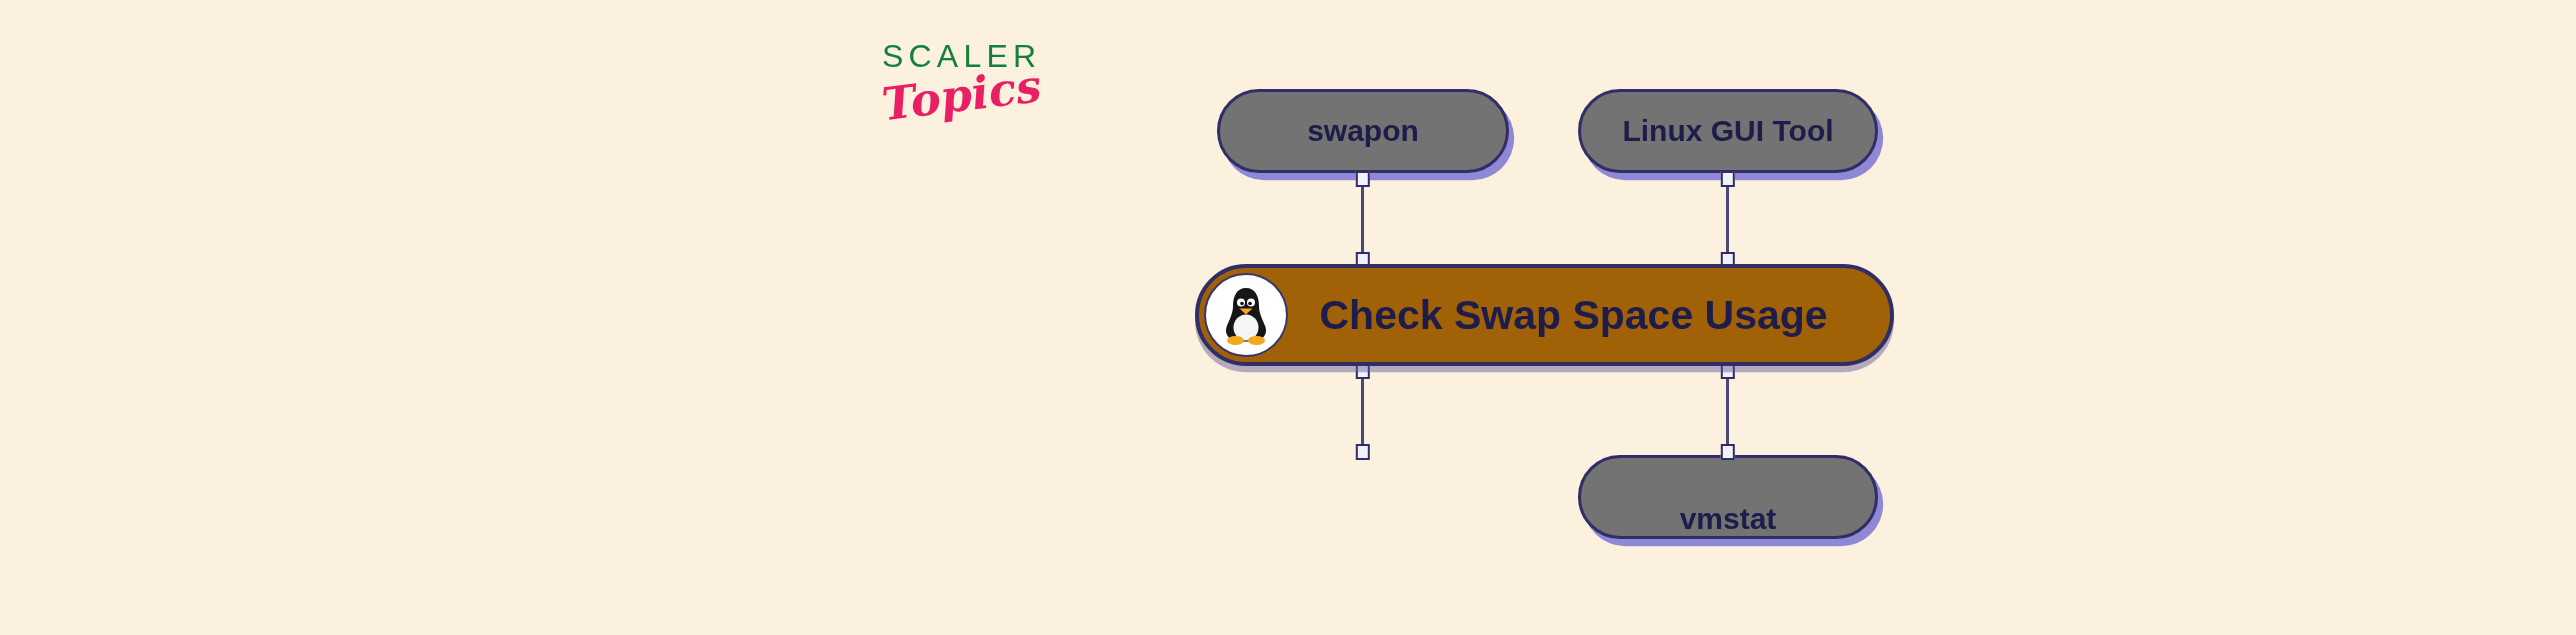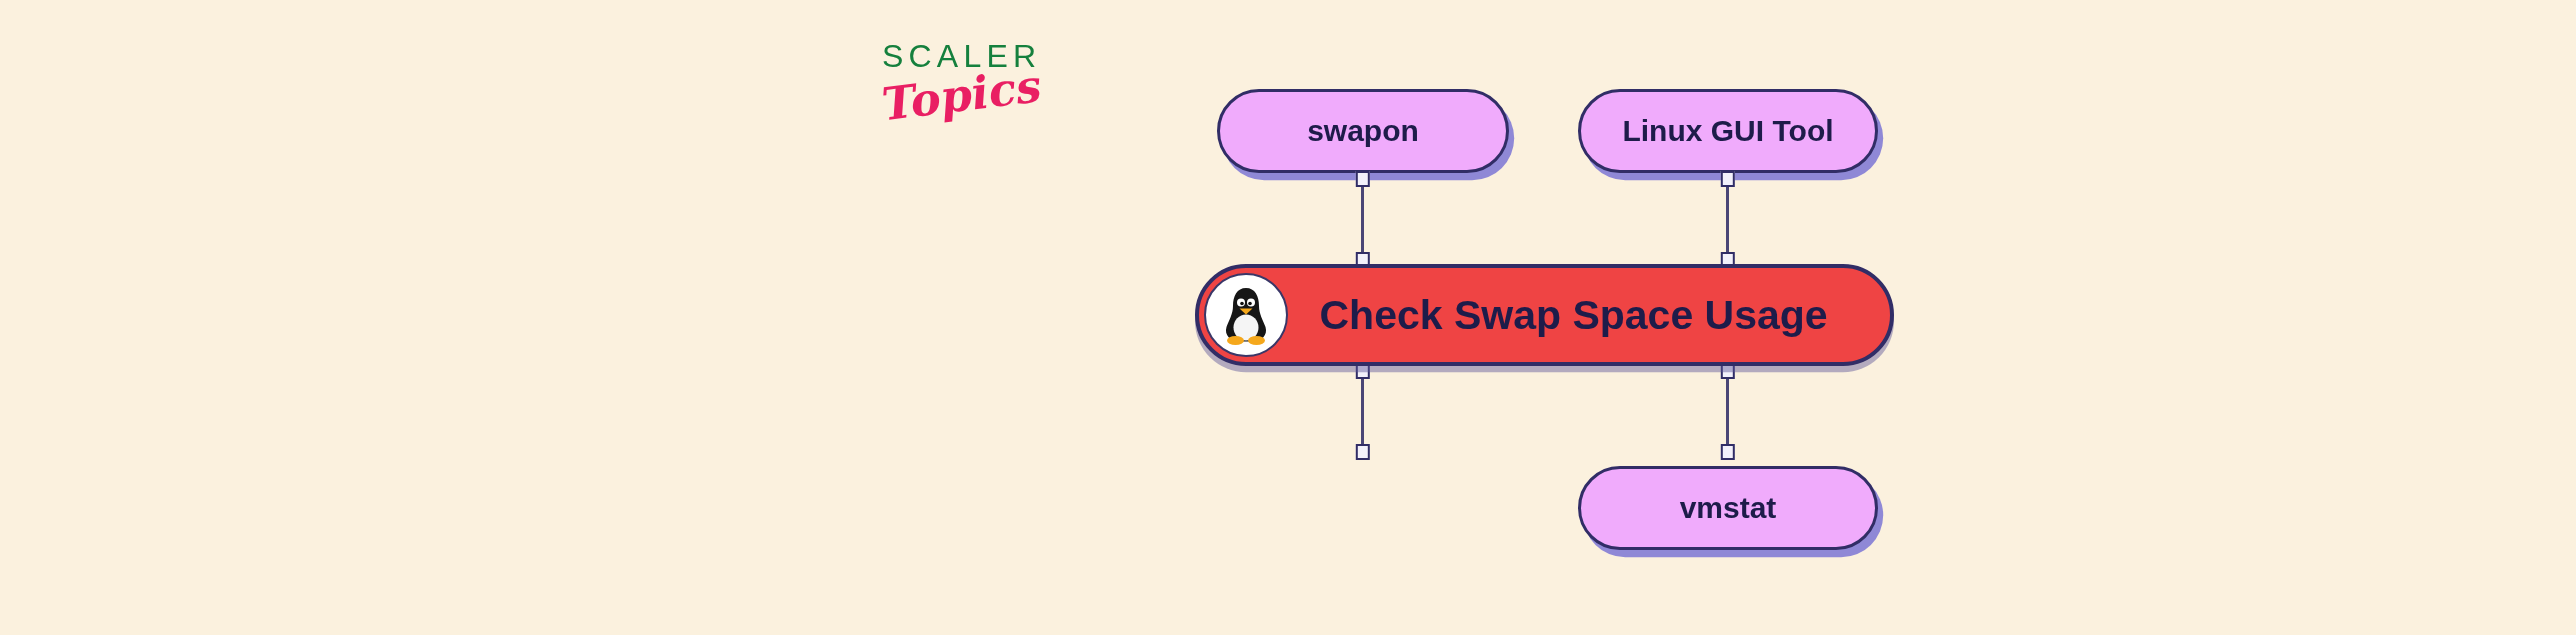--- a/index.html
+++ b/index.html
@@ -35,46 +35,46 @@
     color: #E91F63;
     line-height: 0.95;
     transform: rotate(-7deg);
     margin-top: 1px;
   }
 
   
   .pill {
     position: absolute;
     height: 84px;
-    background: #f0abfc;
+    background: #737373;
     border: 3.1px solid #312D66;
     border-radius: 62px;
     box-shadow: 5.2px 7.2px 0 #8F88D6;
     display: flex;
     align-items: center;
     justify-content: center;
   }
   .pill .pill-label {
     color: #1E1C4A;
     font-size: 30px;
     font-weight: 700;
   }
   .pill-swapon   { left: 1217px; top: 89px; width: 292px; }
   .pill-gui      { left: 1578px; top: 89px; width: 300px; justify-content: center; }
   .pill-free     { left: 1217px; top: 455px; width: 292px; }
-  .pill-vmstat   { left: 1578px; top: 466px; width: 300px; }
+  .pill-vmstat   { left: 1578px; top: 455px; width: 300px; align-items: flex-end; }
 
   
   .center-pill {
     position: absolute;
     left: 1195px;
     top: 264px;
     width: 699px;
     height: 102px;
-    background: #ef4444;
+    background: #a16207;
     border: 4.1px solid #312D66;
     border-radius: 62px;
     box-shadow: 0 6.2px 0 rgba(90, 84, 150, 0.45);
     display: flex;
     align-items: center;
     z-index: 2;
   }
   .tux-circle {
     width: 84px;
     height: 84px;

